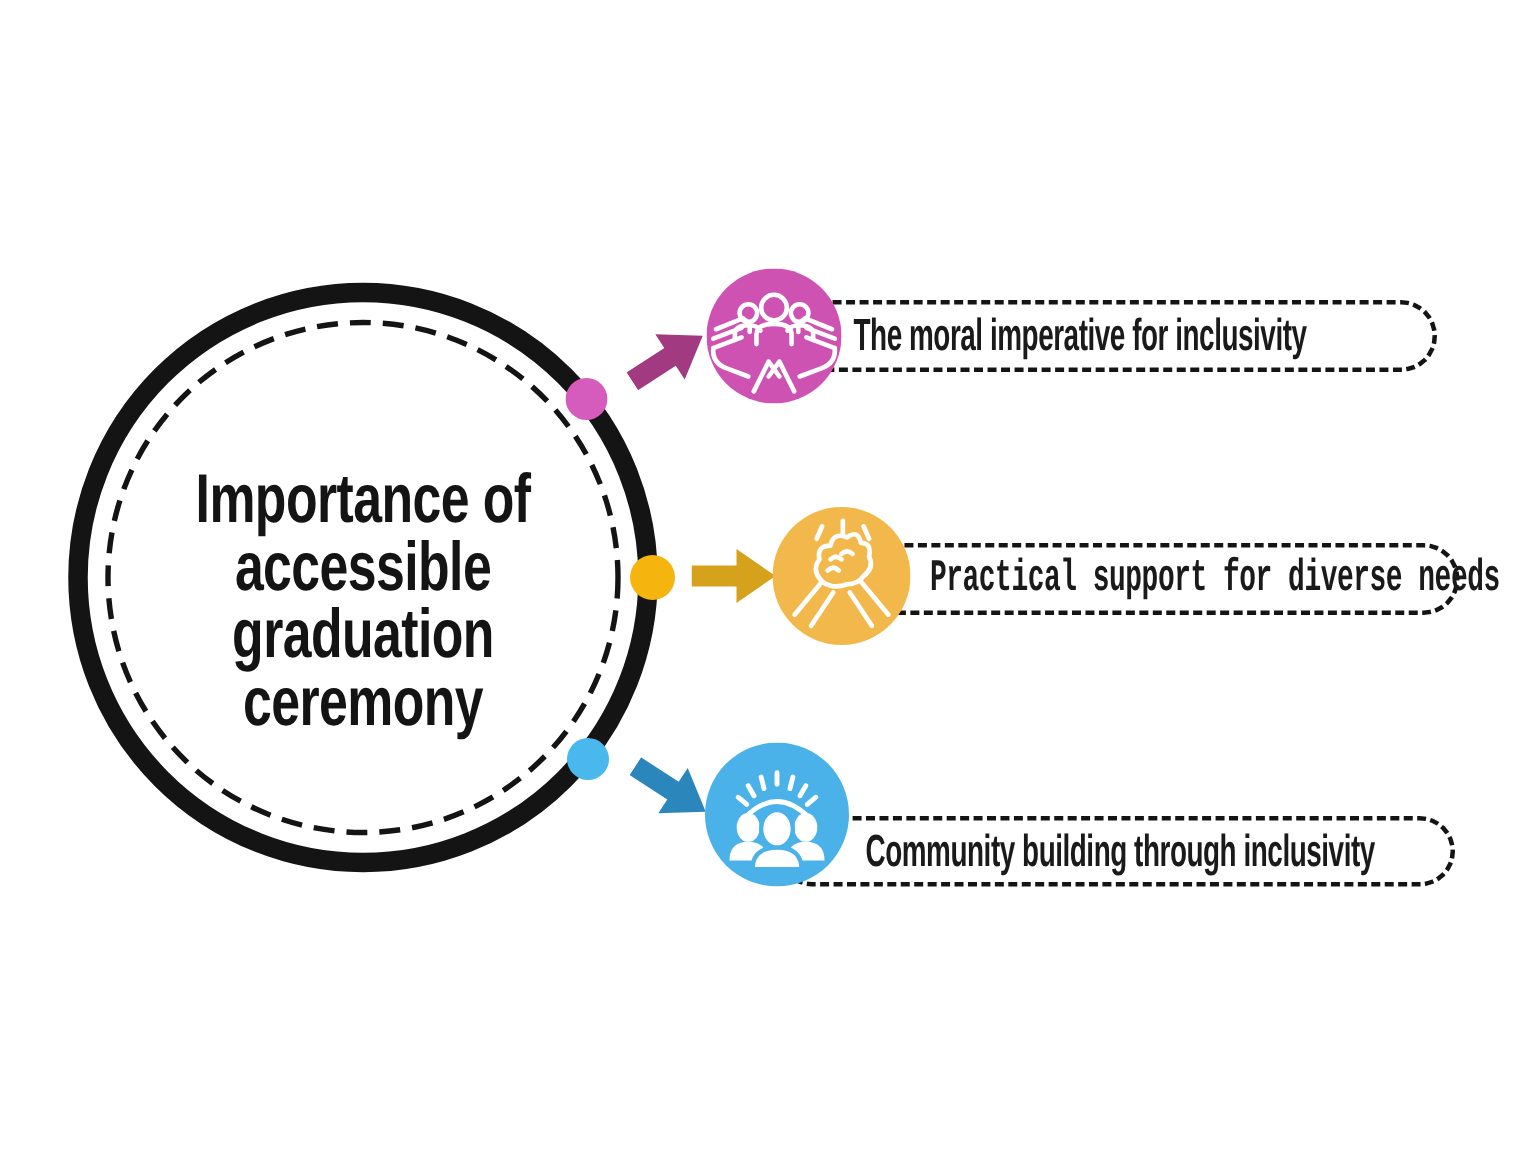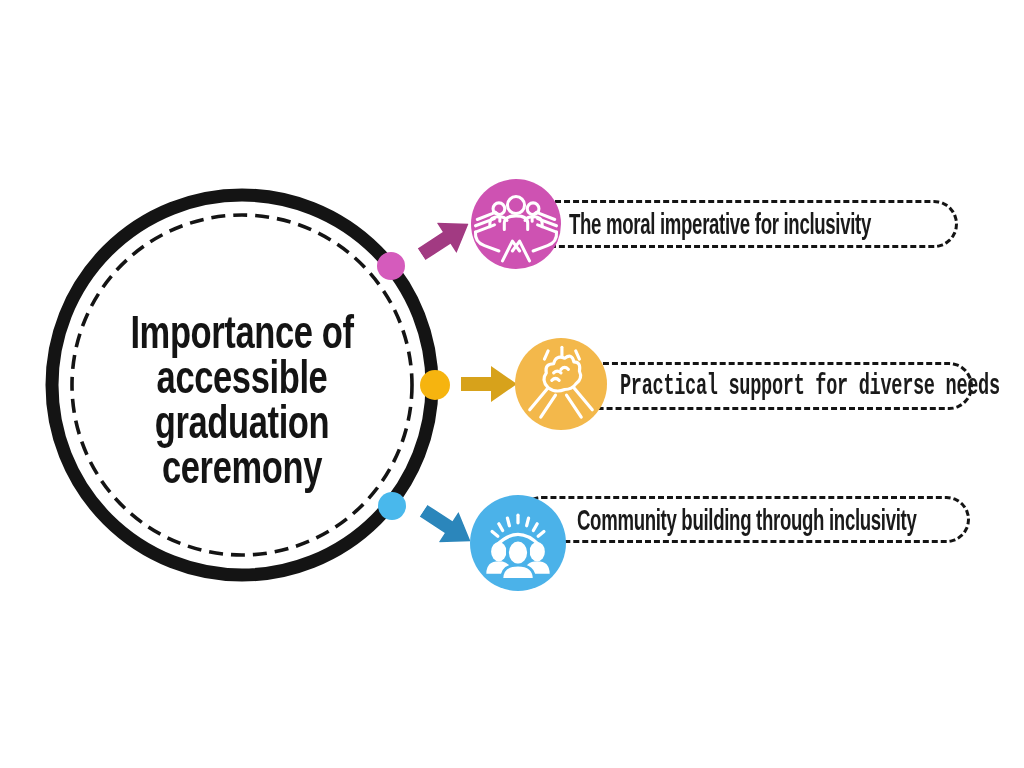--- a/index.html
+++ b/index.html
@@ -33,21 +33,21 @@
   #icon-3{left:470px;top:495px;width:96px;height:96px;}
   .icon-stroke{fill:none;stroke:#ffffff;stroke-width:3.4;stroke-linecap:round;stroke-linejoin:round;}
   .icon-fill{fill:#ffffff;stroke:none;}
   
   .pill{
     border:3px dashed #141414;border-radius:26px;background:#ffffff;
     display:flex;align-items:center;box-sizing:border-box;z-index:2;
   }
   #pill-1{left:504px;top:200px;width:454px;height:48px;padding-left:62px;}
   #pill-2{left:561px;top:362px;width:412px;height:48px;padding-left:56px;font-family:Liberation Mono, monospace;}
-  #pill-3{left:518px;top:496px;width:452px;height:47px;padding-left:56px;}
+  #pill-3{left:518px;top:544px;width:452px;height:47px;padding-left:56px;}
   .pill-label{
     font-size:30px;font-weight:bold;color:#1a1a1a;white-space:nowrap;
     display:inline-block;transform:scaleX(0.62);transform-origin:left center;
     letter-spacing:-0.5px;
   }
 </style>
 </head>
 <body>
 
 <div>

